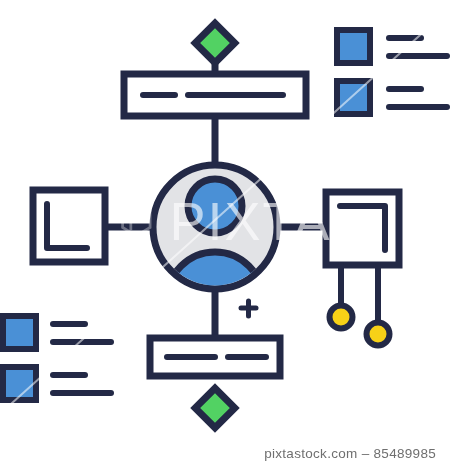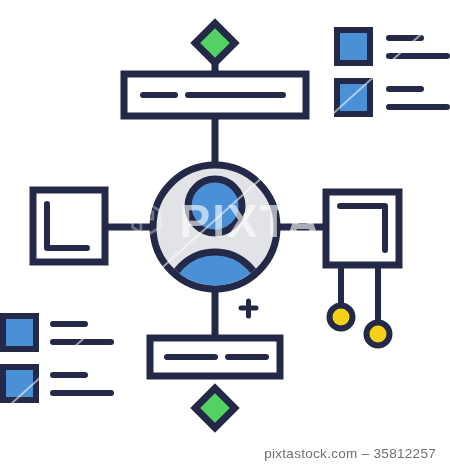--- a/index.html
+++ b/index.html
@@ -31,22 +31,22 @@
     top: 186px;
     width: 450px;
     height: 70px;
     display: flex;
     align-items: center;
     justify-content: center;
     pointer-events: none;
   }
   .wm-text {
     font-family: "Liberation Sans", sans-serif;
-    font-size: 46px;
-    font-weight: bold;
+    font-size: 54px;
+    font-weight: normal;
     letter-spacing: 2px;
     color: rgba(255,255,255,0.62);
     user-select: none;
   }
   .wm-mark {
     width: 44px;
     height: 44px;
     margin-right: 7px;
     opacity: 0.55;
   }
@@ -163,15 +163,15 @@
   </svg>
 
   <div class="wm-center">
     <svg class="wm-mark" viewBox="0 0 48 48" xmlns="http://www.w3.org/2000/svg">
       <path d="M5 13 L20 4 L35 13 L35 31 L20 40 L5 31 Z" fill="none" stroke="rgba(255,255,255,0.62)" stroke-width="3"></path>
       <path d="M14 14 L27 14 L27 22 L14 22 L14 34" fill="none" stroke="rgba(255,255,255,0.62)" stroke-width="3"></path>
     </svg>
     <span class="wm-text">PIXTA</span>
   </div>
 
-  <div class="footer">pixtastock.com – 35812257</div>
+  <div class="footer">pixtastock.com – 85489985</div>
 
 </div>
 
 </body></html>

